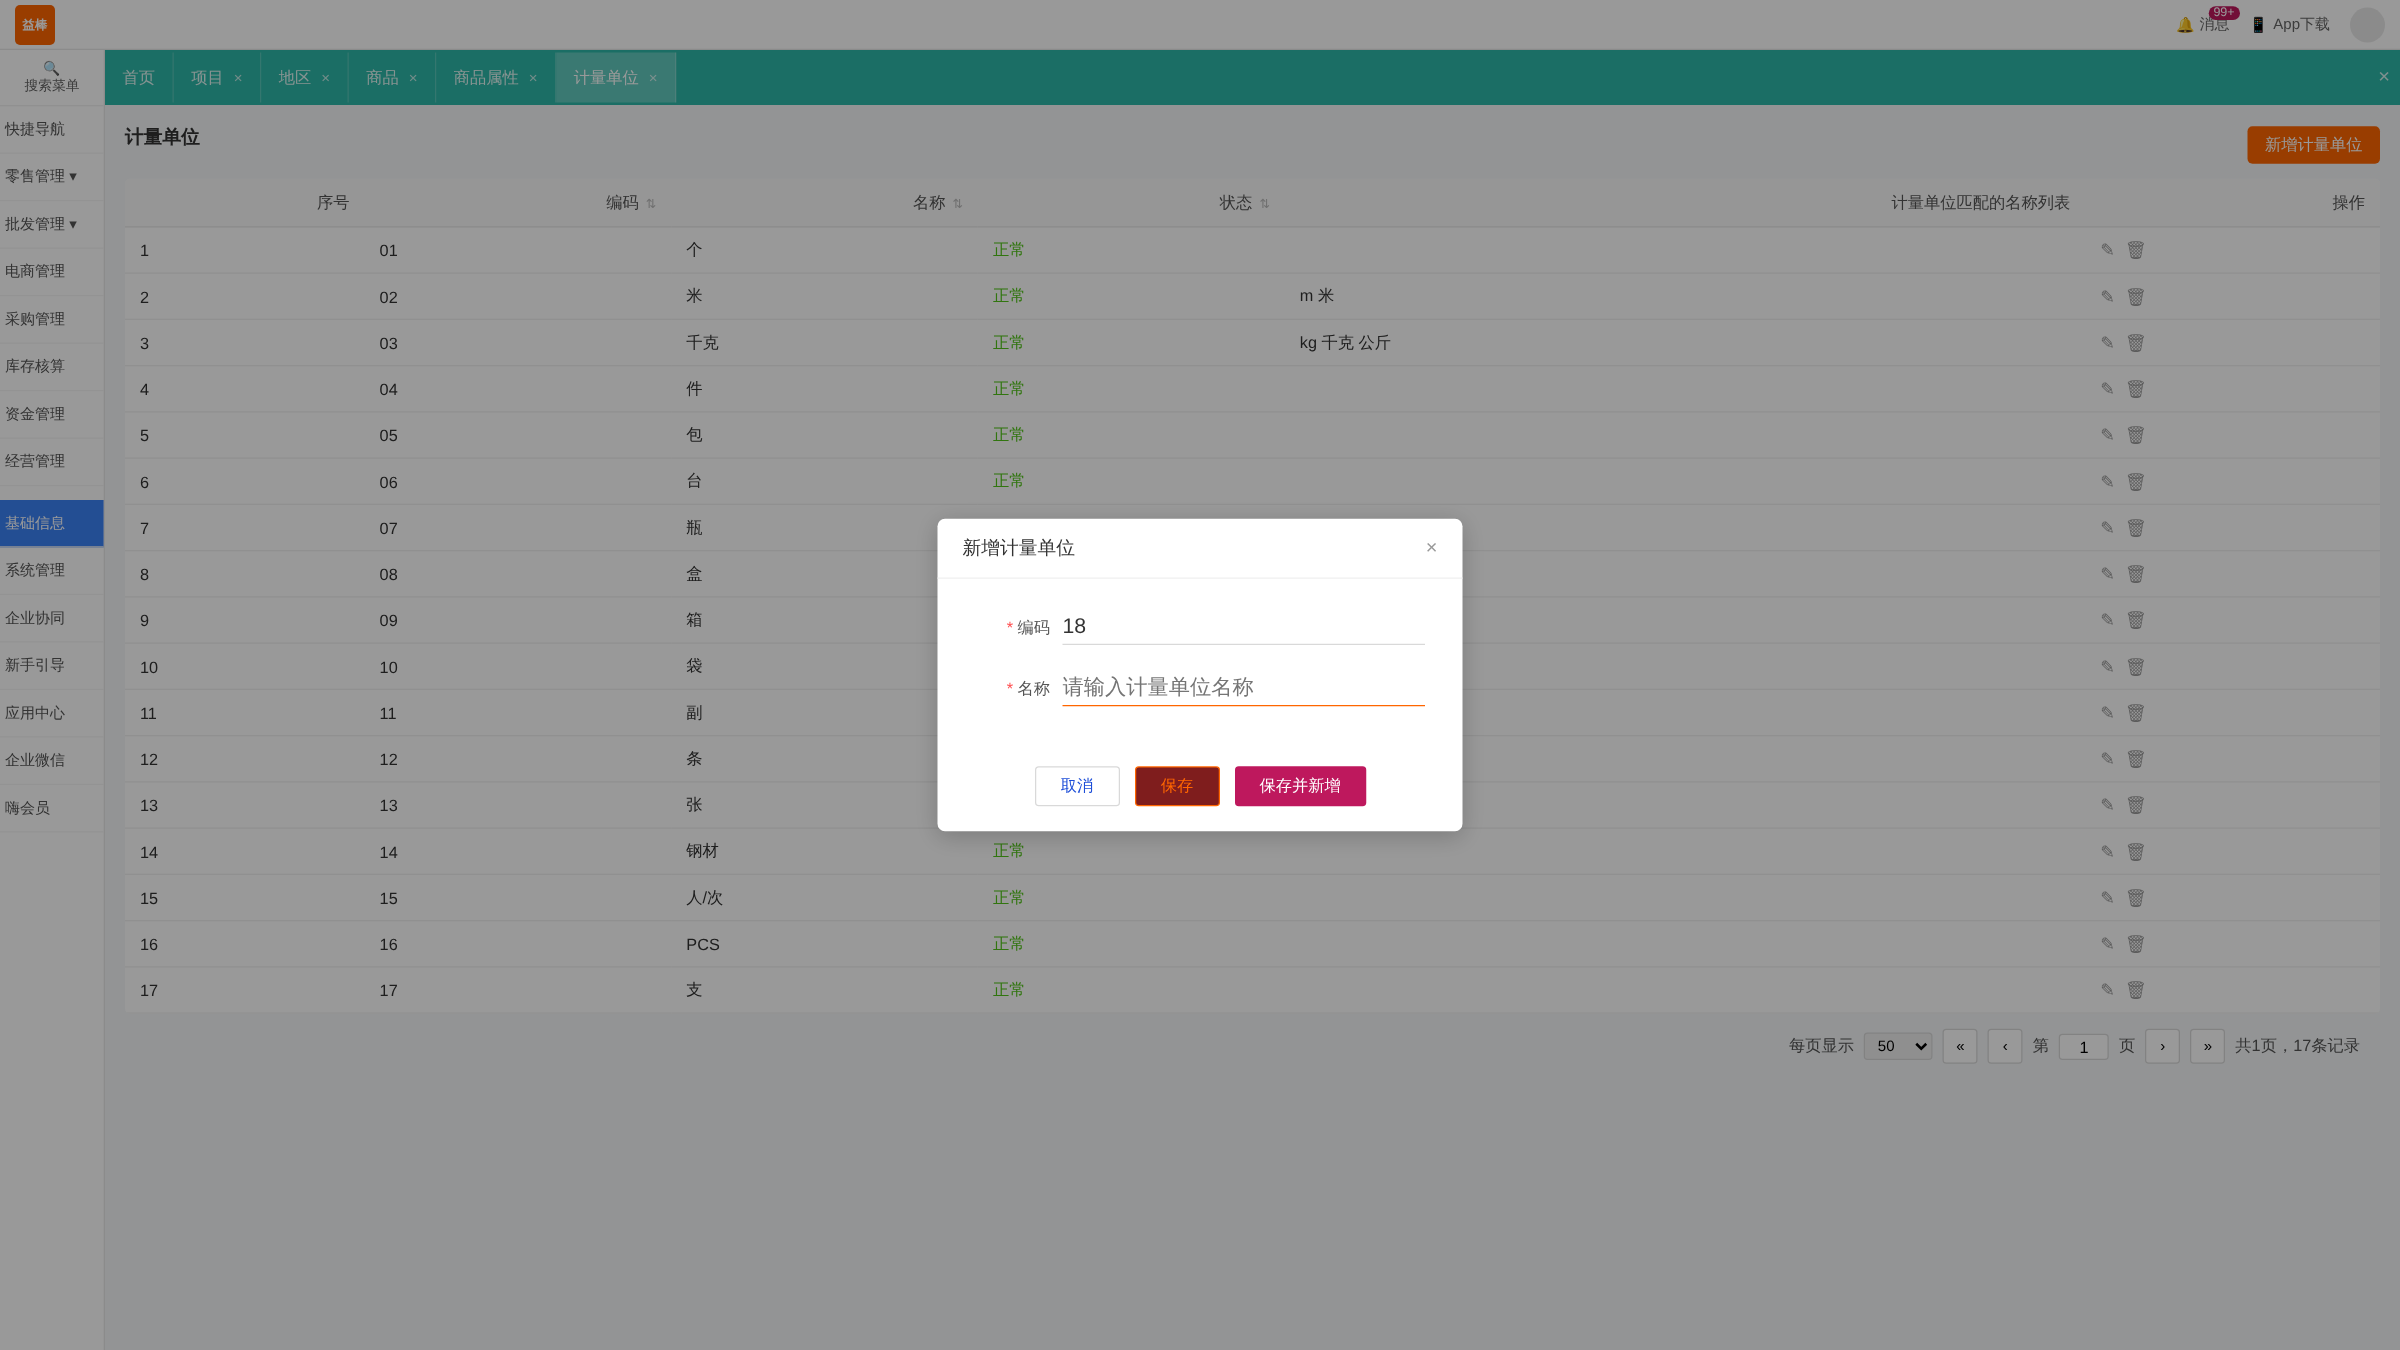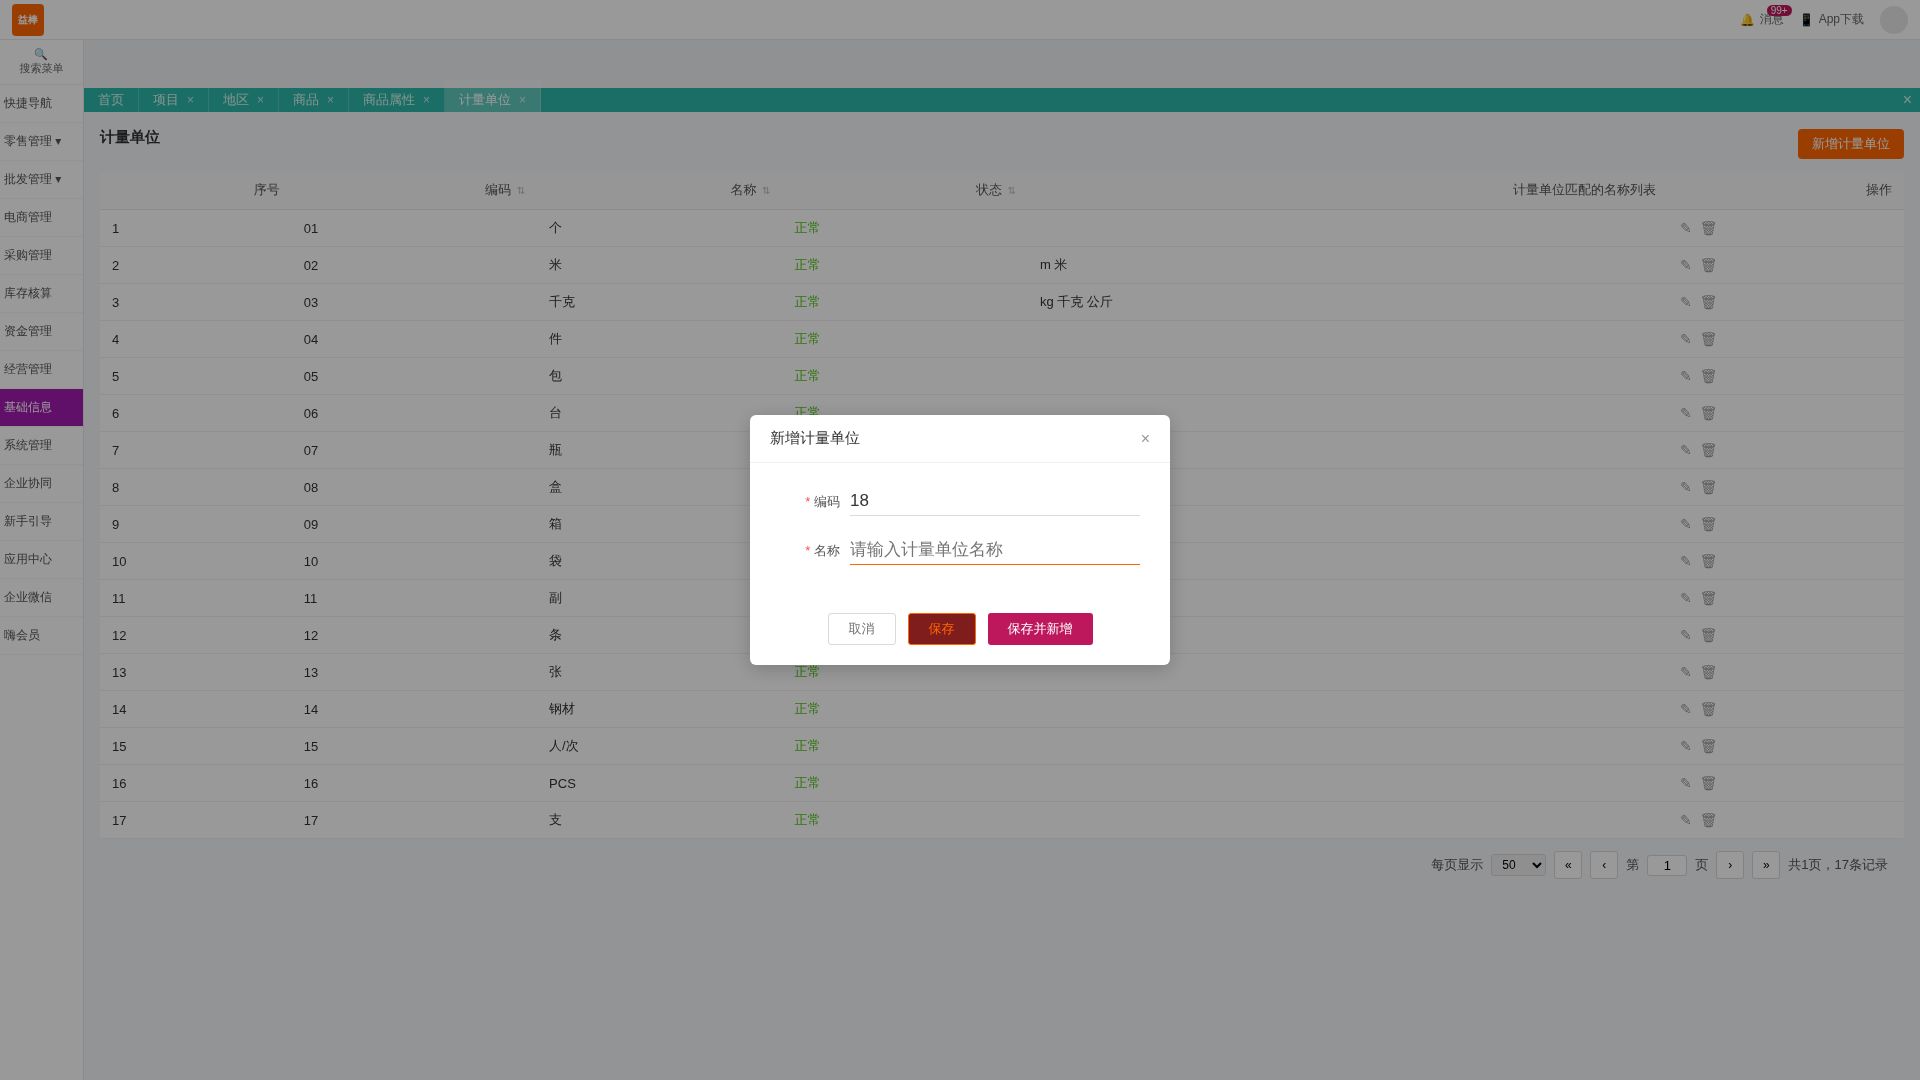--- a/index.html
+++ b/index.html
@@ -15,27 +15,27 @@
     .badge-num { background: #be185d; color: white; border-radius: 8px; padding: 0 4px; font-size: 10px; position: absolute; top: -6px; right: -8px; }
     .avatar { width: 28px; height: 28px; background: #e8e8e8; border-radius: 50%; }
 
     
     .main-layout { display: flex; flex: 1; overflow: hidden; }
 
     
     .sidebar { width: 84px; background: #fff; border-right: 1px solid #e8e8e8; display: flex; flex-direction: column; overflow-y: auto; flex-shrink: 0; }
     .sidebar-item-search { padding: 8px 4px; text-align: center; font-size: 11px; color: #666; border-bottom: 1px solid #f0f0f0; cursor: pointer; }
     .sidebar-nav-item { padding: 8px 4px; text-align: center; cursor: pointer; color: #555; font-size: 12px; border-bottom: 1px solid #f5f5f5; min-height: 38px; display: flex; align-items: center; justify-content: flex-start; }
-    .sidebar-nav-item.active { background: #a21caf; color: #fff; }
+    .sidebar-nav-item.active { background: #3b82f6; color: #fff; margin-top: 11px; }
 
     
     .content-area { flex: 1; display: flex; flex-direction: column; overflow: hidden; }
 
     
-    .tabs-bar { height: 24px; background: #2db8a8; display: flex; align-items: center; padding: 0 0; flex-shrink: 0; margin-top: 48px; }
+    .tabs-bar { height: 44px; background: #2db8a8; display: flex; align-items: center; padding: 0 0; flex-shrink: 0; }
     .tab-item { display: flex; align-items: center; padding: 0 14px; height: 40px; color: rgba(255,255,255,0.85); cursor: pointer; font-size: 13px; gap: 6px; border-right: 1px solid rgba(255,255,255,0.2); }
     .tab-item.active { background: rgba(255,255,255,0.25); color: #fff; }
     .tab-close { color: rgba(255,255,255,0.7); font-size: 12px; cursor: pointer; margin-left: 2px; }
     .tabs-close-all { margin-left: auto; margin-right: 8px; color: rgba(255,255,255,0.8); cursor: pointer; font-size: 16px; }
 
     
     .page-content { flex: 1; padding: 16px; overflow-y: auto; background: #f5f7f9; }
     .page-title { font-size: 15px; font-weight: bold; color: #333; margin-bottom: 12px; }
 
     
@@ -62,21 +62,21 @@
     .modal-header { display: flex; align-items: center; justify-content: space-between; padding: 14px 20px; border-bottom: 1px solid #f0f0f0; }
     .modal-title { font-size: 15px; font-weight: 500; color: #333; }
     .modal-close { cursor: pointer; color: #999; font-size: 16px; }
     .modal-body { padding: 24px 30px 16px; }
     .form-row { display: flex; align-items: center; margin-bottom: 20px; }
     .form-label { width: 60px; text-align: right; color: #555; font-size: 13px; margin-right: 10px; flex-shrink: 0; }
     .form-label.required::before { content: "* "; color: #ff4d4f; }
     .form-input { flex: 1; border: none; border-bottom: 1px solid #d9d9d9; padding: 4px 0; font-size: 17px; outline: none; color: #333; }
     .form-input.has-value { border-bottom-color: #d9d9d9; }
     .modal-footer { display: flex; justify-content: center; gap: 12px; padding: 12px 20px 20px; }
-    .btn-cancel { padding: 6px 20px; border: 1px solid #d9d9d9; background: #fff; color: #737373; border-radius: 3px; cursor: pointer; font-size: 13px; }
+    .btn-cancel { padding: 6px 20px; border: 1px solid #d9d9d9; background: #fff; color: #1d4ed8; border-radius: 3px; cursor: pointer; font-size: 13px; }
     .btn-save { padding: 6px 20px; border: 1px solid #ff6600; background: #7f1d1d; color: #ff6600; border-radius: 3px; cursor: pointer; font-size: 13px; }
     .btn-save-add { padding: 6px 20px; border: none; background: #be185d; color: #fff; border-radius: 3px; cursor: pointer; font-size: 13px; }
 
     .sort-icon { color: #bbb; font-size: 10px; margin-left: 2px; }
   </style>
 </head>
 <body>
 
 <div class="top-bar">
   <div class="top-bar-left">

